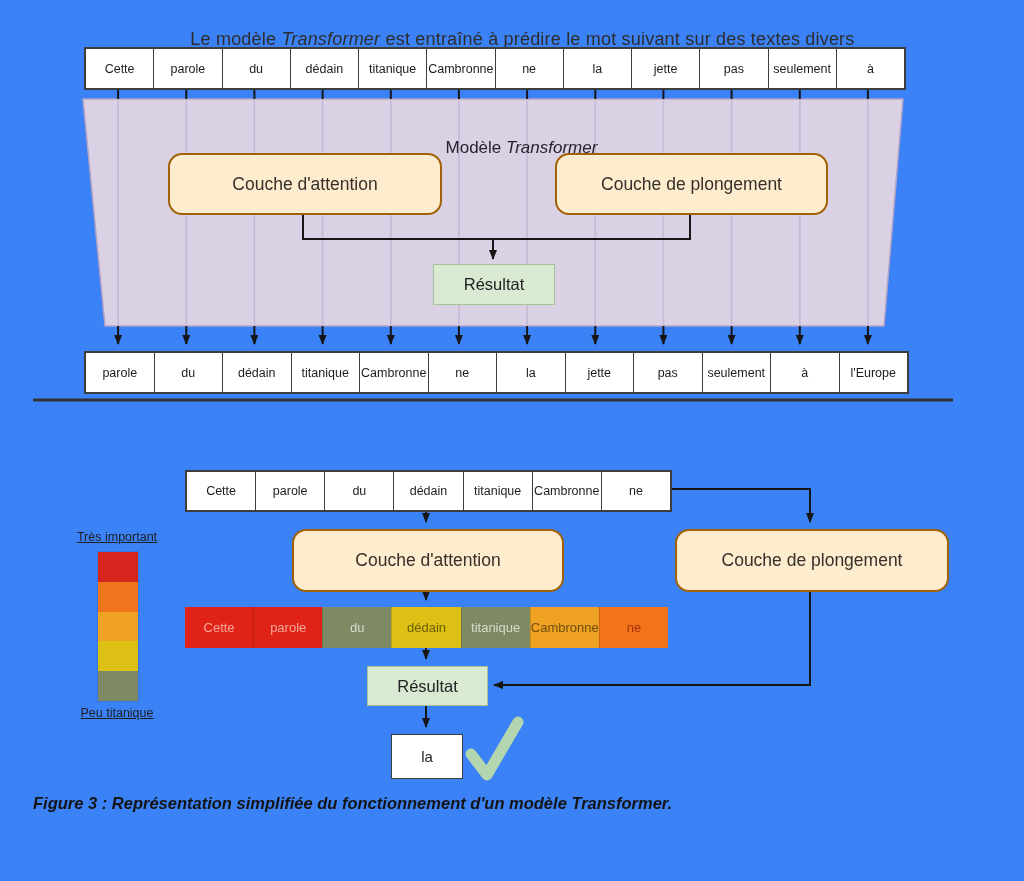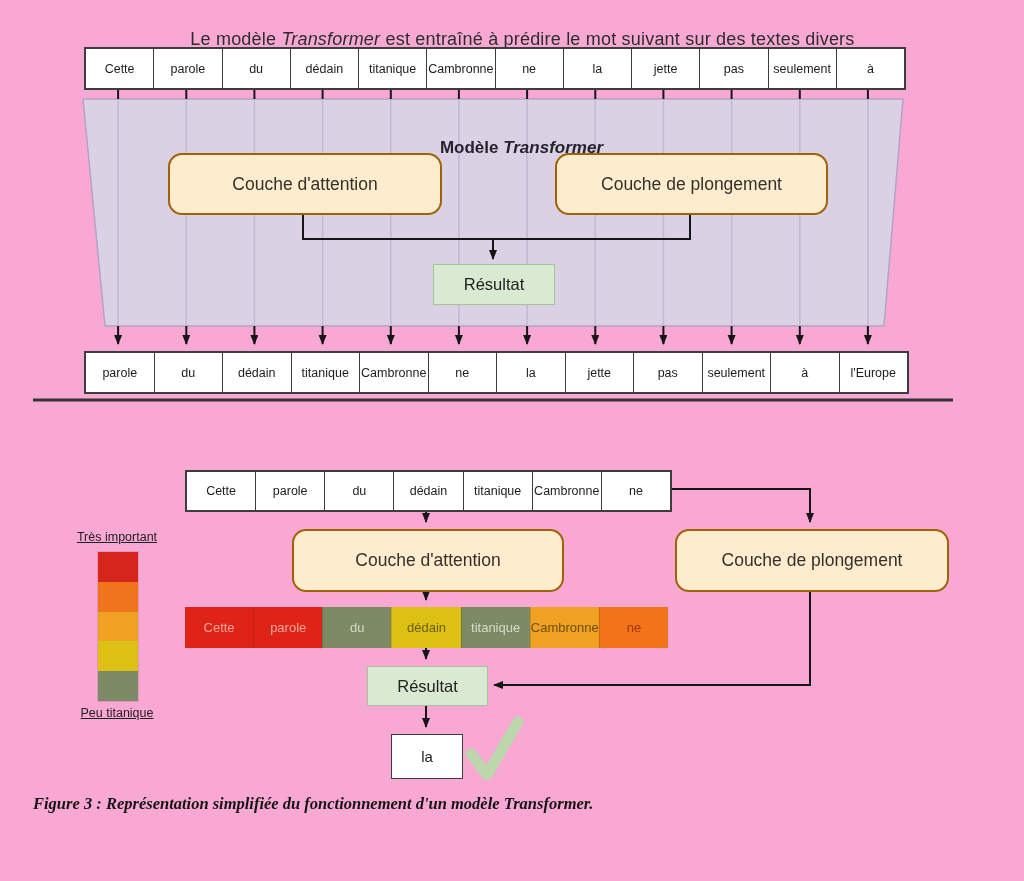--- a/index.html
+++ b/index.html
@@ -1,16 +1,16 @@
 <!DOCTYPE html>
 <html><head>
 <meta charset="utf-8">
 <style>
   html,body{margin:0;padding:0;background:#fff;}
-  #canvas{position:relative;width:1024px;height:881px;background:#f9a8d4;
+  #canvas{position:relative;width:1024px;height:881px;background:#3b82f6;
           font-family:"Liberation Sans",sans-serif;overflow:hidden;}
   .abs{position:absolute;}
   .title{left:0;right:0;text-align:center;font-size:18px;color:#2d2d2d;
          white-space:pre;letter-spacing:.2px;z-index:2;}
   .title i{font-style:italic;}
   svg.layer{position:absolute;left:0;top:0;z-index:1;}
   .wrow{position:absolute;display:flex;border:2px solid #3d3d3d;background:#fff;z-index:2;}
   .wcell{flex:1;display:flex;align-items:center;justify-content:center;
          font-size:12.5px;color:#1c1c1c;border-left:1.5px solid #3d3d3d;
          white-space:nowrap;overflow:hidden;}
@@ -19,27 +19,27 @@
   .ccell{flex:1;display:flex;align-items:center;justify-content:center;
          font-size:13px;white-space:nowrap;overflow:hidden;border-left:1px solid rgba(0,0,0,.14);}
   .ccell:first-child{border-left:none;}
   .obox{position:absolute;display:flex;align-items:center;justify-content:center;
         background:#fdeccd;border:2px solid #a16207;border-radius:14px;
         font-size:17.5px;color:#36302a;z-index:2;white-space:pre;}
   .gbox{position:absolute;display:flex;align-items:center;justify-content:center;
         background:#d9e9d2;border:1.5px solid #a4c497;font-size:16.5px;color:#222;z-index:2;}
   .pbox{position:absolute;display:flex;align-items:center;justify-content:center;
         background:#fff;border:1.7px solid #3d3d3d;font-size:15px;color:#1c1c1c;z-index:2;}
-  .model-label{left:0;right:0;text-align:center;font-size:17px;font-weight:bold;
+  .model-label{left:0;right:0;text-align:center;font-size:17px;font-weight:normal;
                color:#26222e;white-space:pre;z-index:2;}
   .legend-label{width:160px;text-align:center;font-size:12.5px;color:#1f1f1f;z-index:2;text-decoration:underline;}
   .legend-bar{display:flex;flex-direction:column;border:1px solid rgba(0,0,0,.1);z-index:2;}
   .lseg{flex:1;}
   .caption{left:33px;width:940px;color:#141414;z-index:2;}
-  .cap-bold{font-size:16.5px;font-weight:bold;font-style:italic;white-space:pre;margin-bottom:6px;font-family:Liberation Serif, serif;}
+  .cap-bold{font-size:16.5px;font-weight:bold;font-style:italic;white-space:pre;margin-bottom:6px;}
   .cap-body{font-size:16.5px;line-height:1.38;max-width:935px;}
 </style>
 </head>
 <body>
 
 <div id="canvas">
 
   <svg id="conn" class="layer" width="1024" height="881">
     <defs>
       <marker id="ah" markerUnits="userSpaceOnUse" markerWidth="12" markerHeight="12" refX="9" refY="4" orient="auto">

